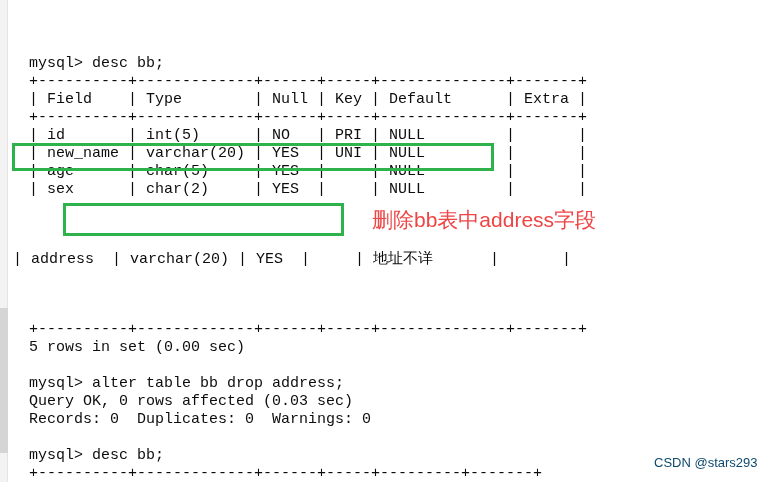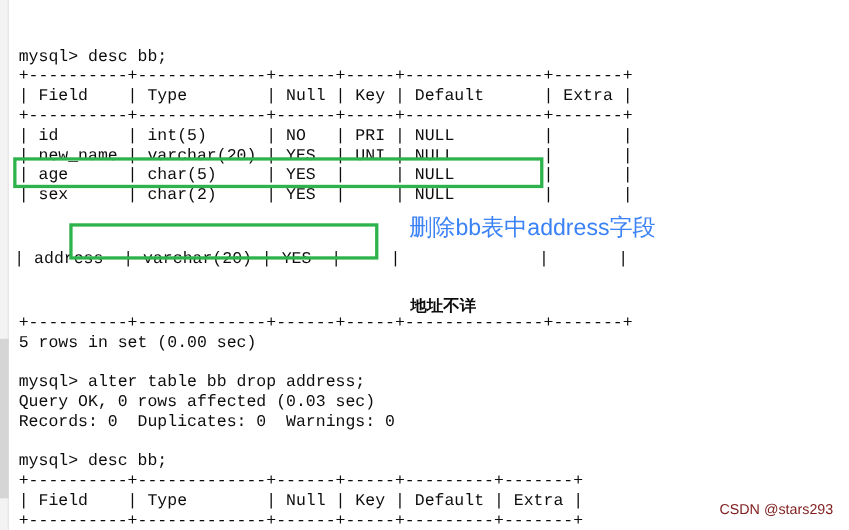--- a/index.html
+++ b/index.html
@@ -18,49 +18,49 @@
 
   
   .terminal {
     position: absolute; left: 13px; top: 3px;
     font-family: "Liberation Mono", monospace;
     font-size: 15px; line-height: 18px; color: #0d0d0d;
     white-space: pre;
   }
   .terminal pre {
     font-family: inherit; font-size: inherit; line-height: inherit;
-    white-space: pre; margin: 4px;
+    white-space: pre; margin: 16px;
   }
   .addr-line { white-space: pre; height: 18px; }
   .addr-default {
     display: inline-block; width: 13ch; height: 18px;
-    font-weight: bold; overflow: hidden; vertical-align: top; margin-top: 44px;
+    font-weight: normal; overflow: hidden; vertical-align: top;
   }
 
   
   .hl-box {
     position: absolute; border: 3px solid #2db24c;
     background: transparent; pointer-events: none;
   }
   .hl-box-address { left: 12px; top: 143px; width: 482px; height: 28px; }
   .hl-box-command { left: 63px; top: 203px; width: 281px; height: 33px; }
 
   
   .annotation {
-    position: absolute; left: 372px; top: 195px;
+    position: absolute; left: 372px; top: 207px;
     font-family: "Liberation Sans", sans-serif;
-    font-size: 21px; line-height: 26px; color: #3b82f6;
+    font-size: 21px; line-height: 26px; color: #ef4444;
     white-space: nowrap;
   }
 
   
   .watermark {
     position: absolute; left: 654px; top: 455px;
     font-family: "Liberation Sans", sans-serif;
-    font-size: 13px; color: #7f1d1d; white-space: nowrap;
+    font-size: 13px; color: #0c4a6e; white-space: nowrap;
   }
 </style>
 </head>
 <body>
 
 <div class="scroll-track">
   <div class="scroll-thumb"></div>
 </div>
 
 <div class="terminal">

